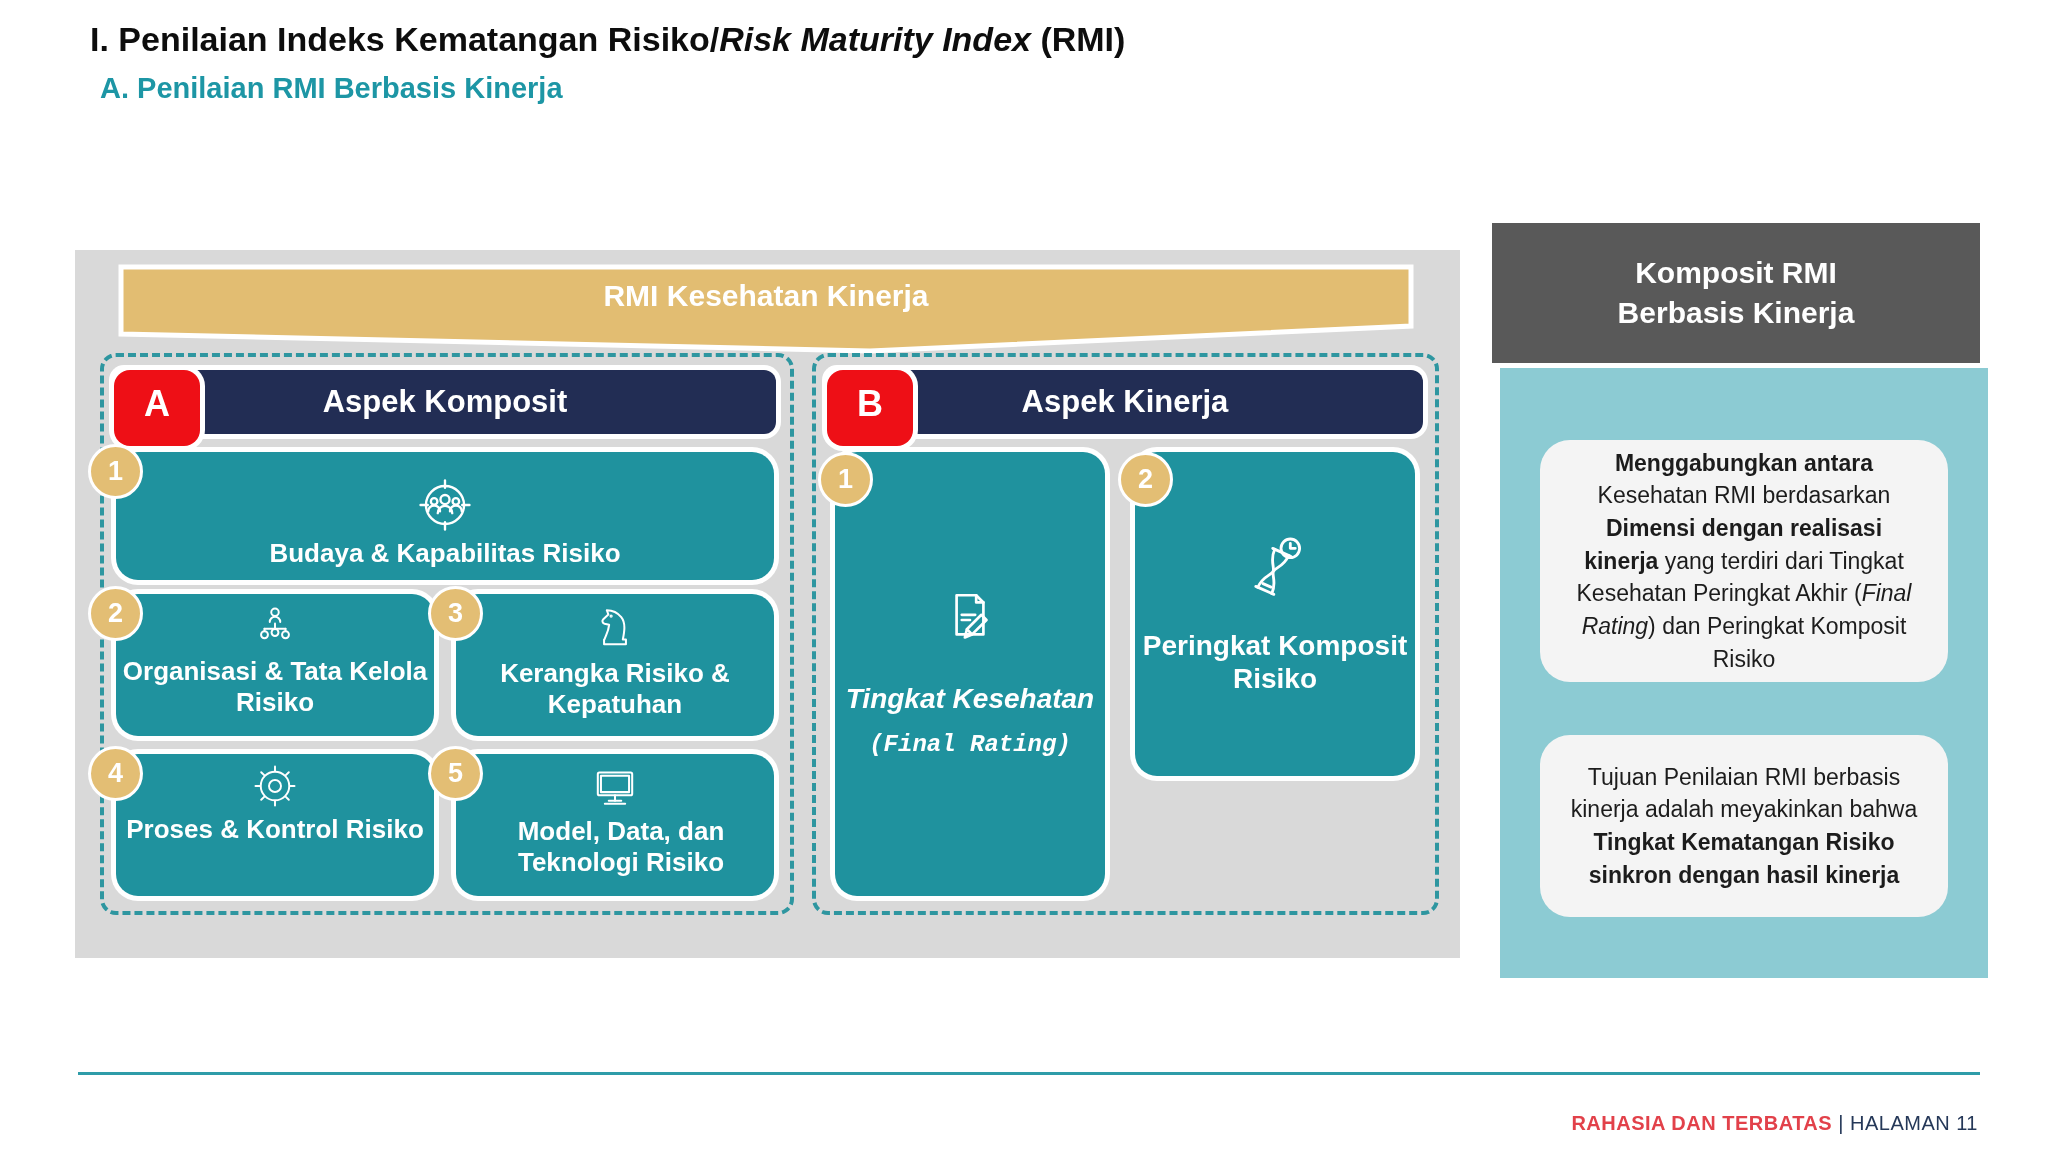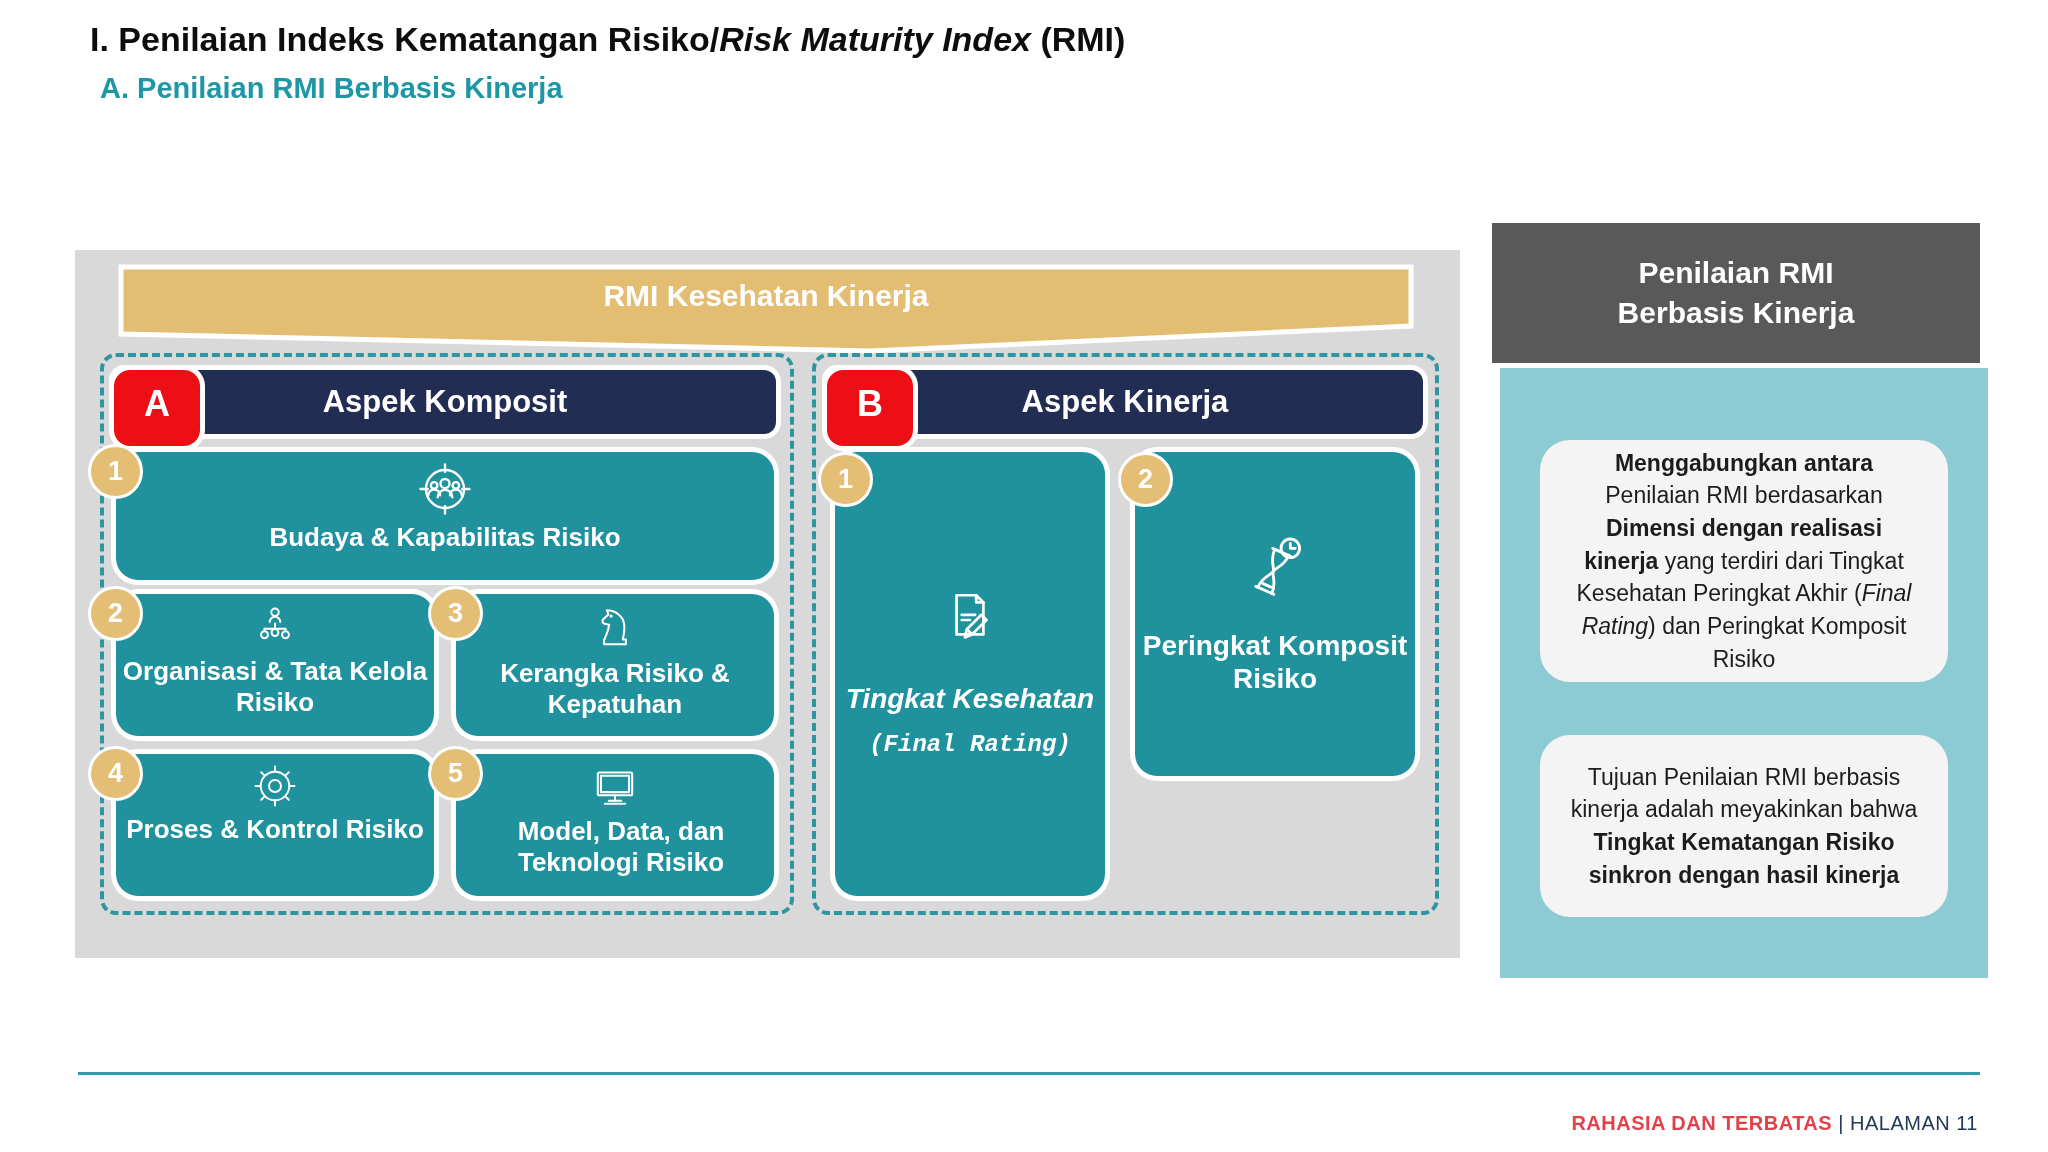--- a/index.html
+++ b/index.html
@@ -79,21 +79,21 @@
     </div>
 
     <div class="dashed-box sec-a"></div>
     <div class="section-header" style="left:39px;top:120px;width:662px;">
       <div class="bar"></div>
       <div class="badge">A</div>
       <div class="hlabel">Aspek Komposit</div>
     </div>
 
     <div class="num-circle" style="left:13px;top:194px;">1</div>
-    <div class="teal-box" style="left:41px;top:202px;width:658px;height:128px;padding-top:8px;">
+    <div class="teal-box" style="left:41px;top:202px;width:658px;height:128px;padding-top:24px;">
       <span class="icon">
         <svg width="58" height="58" viewBox="0 0 64 64">
           <circle cx="32" cy="32" r="21"></circle>
           <line x1="32" y1="5" x2="32" y2="13"></line>
             <line x1="32" y1="51" x2="32" y2="59"></line>
           <line x1="5" y1="32" x2="13" y2="32"></line>
             <line x1="51" y1="32" x2="59" y2="32"></line>
           <circle cx="32" cy="26" r="5"></circle>
             <path d="M24 41 a8 8 0 0 1 16 0"></path>
           <circle cx="20" cy="28" r="3.6"></circle>
@@ -204,27 +204,27 @@
           <circle cx="46" cy="14" r="8.5"></circle>
           <path d="M46 9.5 V14 H50.5"></path>
         </svg>
       </span>
       <span class="label" style="margin-top:26px;font-size:28px;">Peringkat Komposit Risiko</span>
     </div>
 
   </div>
 
   <div class="side-header">
-    <span>Penilaian RMI</span>
+    <span>Komposit RMI</span>
     <span>Berbasis Kinerja</span>
   </div>
 
   <div class="side-panel">
     <div class="note note-1">
-      <p style="margin:0;"><span class="b">Menggabungkan antara</span><span> Penilaian RMI berdasarkan </span><span class="b">Dimensi dengan realisasi kinerja</span><span> yang terdiri dari Tingkat Kesehatan Peringkat Akhir (</span><span class="i">Final Rating</span><span>) dan Peringkat Komposit Risiko</span></p>
+      <p style="margin:0;"><span class="b">Menggabungkan antara</span><span> Kesehatan RMI berdasarkan </span><span class="b">Dimensi dengan realisasi kinerja</span><span> yang terdiri dari Tingkat Kesehatan Peringkat Akhir (</span><span class="i">Final Rating</span><span>) dan Peringkat Komposit Risiko</span></p>
     </div>
     <div class="note note-2">
       <p style="margin:0;"><span>Tujuan Penilaian RMI berbasis kinerja adalah meyakinkan bahwa </span><span class="b">Tingkat Kematangan Risiko sinkron dengan hasil kinerja</span></p>
     </div>
   </div>
 
   <div class="footer-line"></div>
   <div class="footer-text"><span class="conf">RAHASIA DAN TERBATAS</span><span class="sep"> </span><span class="sep">|</span><span class="page"> </span><span class="page">HALAMAN 11</span></div>
 
 </div>

